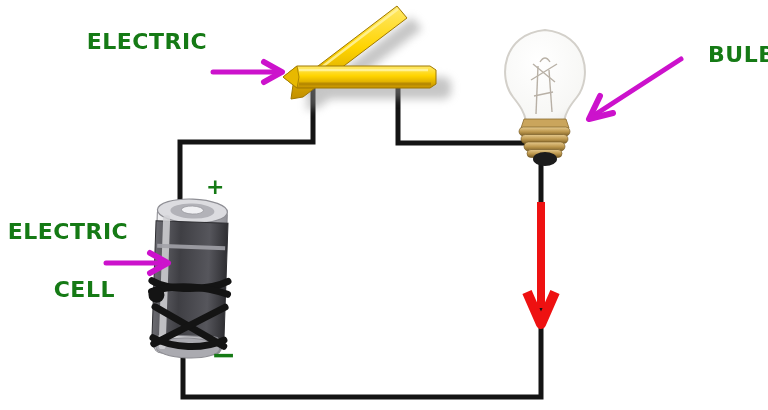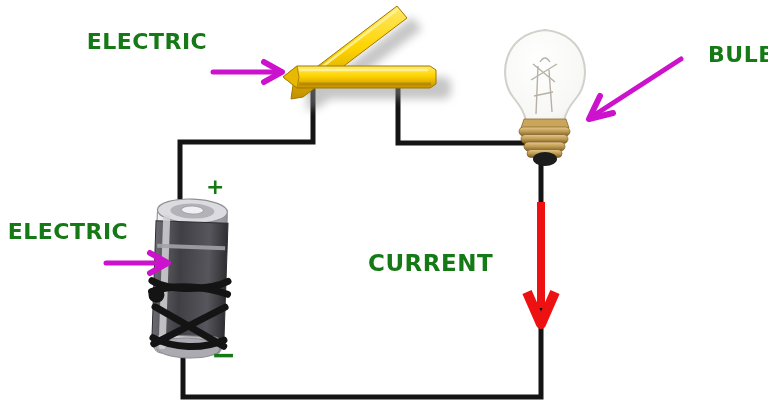--- a/index.html
+++ b/index.html
@@ -139,20 +139,19 @@
       <path class="ptr" d="M600,96 L589,119 L613,113" stroke-width="6"></path>
     </g>
   </svg>
 
   <div class="lbl center" id="switch-label"><span>ELECTRIC</span><br>
     </div>
 
   <div class="lbl" id="bulb-label">BULB</div>
 
   <div class="lbl center" id="cell-label"><span>ELECTRIC</span><br>
-    </div>
+    <span>CELL</span></div>
 
-  <div class="lbl" id="current-label">CURRENT</div>
 
   <div class="lbl" id="plus-sign">+</div>
 
   <div class="lbl" id="minus-sign">−</div>
 </div>
 
 </body></html>

